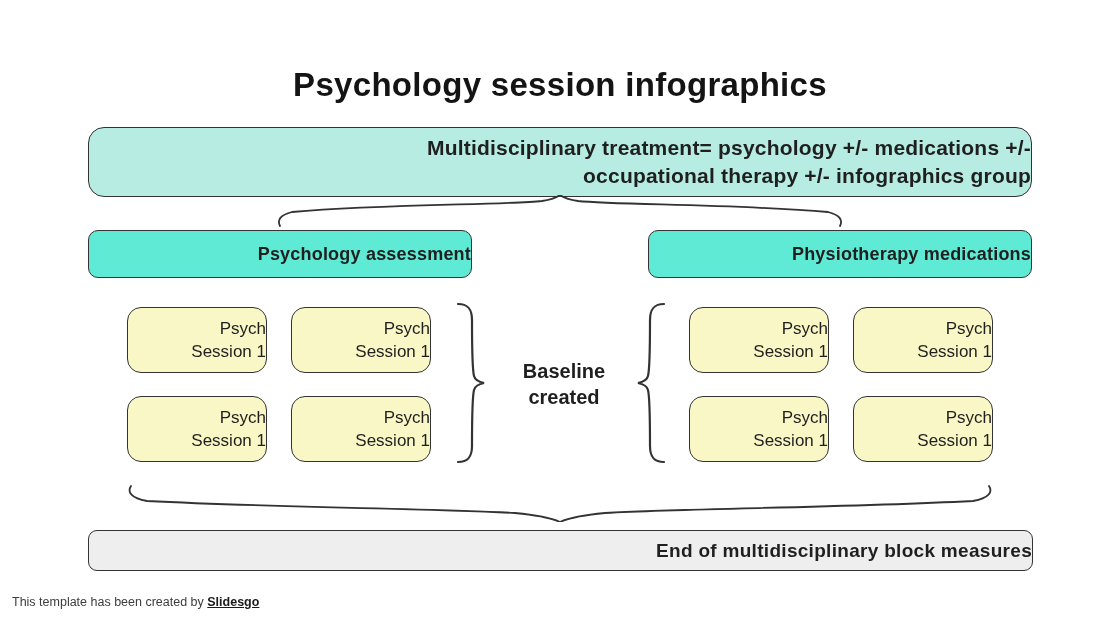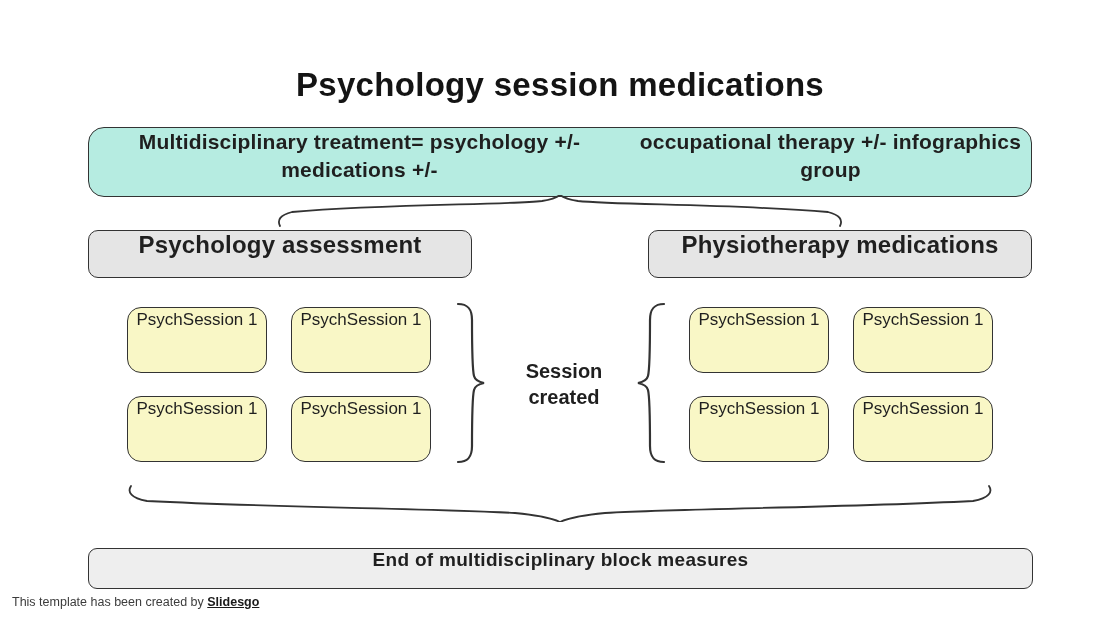--- a/index.html
+++ b/index.html
@@ -3,56 +3,56 @@
 <meta charset="utf-8">
 <style>
   html,body{margin:0;padding:0;background:#ffffff;}
   body{font-family:"Liberation Sans", sans-serif;color:#1f1f1f;}
   .slide{position:relative;width:1120px;height:630px;background:#ffffff;overflow:hidden;}
 
   .title{position:absolute;left:0;top:66px;width:100%;text-align:center;
          font-size:33px;font-weight:bold;letter-spacing:.3px;color:#141414;}
 
   .box{position:absolute;box-sizing:border-box;border:1.6px solid #333333;
-       display:flex;align-items:flex-start;justify-content:center;
+       display:flex;flex-direction:column;align-items:flex-end;justify-content:center;
        text-align:center;}
 
   .treatment{left:88px;top:127px;width:944px;height:70px;border-radius:16px;
              background:#b6ece1;font-size:21px;font-weight:bold;line-height:28px;letter-spacing:.2px;}
 
   .assessment{top:230px;width:384px;height:48px;border-radius:10px;
-              background:#e5e5e5;font-size:24px;font-weight:bold;letter-spacing:.2px;}
+              background:#5eead4;font-size:18px;font-weight:bold;letter-spacing:.2px;}
   .assessment.left{left:88px;}
   .assessment.right{left:648px;}
 
   .session{width:140px;height:66px;border-radius:14px;background:#f9f7c6;
            font-size:17px;font-weight:500;line-height:23px;}
   .s-l1{left:127px;} .s-l2{left:291px;} .s-r1{left:689px;} .s-r2{left:853px;}
   .row1{top:307px;} .row2{top:396px;}
 
   .baseline{position:absolute;left:485px;top:358px;width:158px;text-align:center;
             font-size:20px;font-weight:bold;line-height:26px;}
 
   .brace{position:absolute;}
   .brace svg{display:block;width:100%;height:100%;}
   .brace path{fill:none;stroke:#333333;stroke-linecap:round;}
 
-  .endblock{left:88px;top:548px;width:945px;height:41px;border-radius:9px;
+  .endblock{left:88px;top:530px;width:945px;height:41px;border-radius:9px;
             background:#eeeeee;font-size:19px;font-weight:bold;letter-spacing:.3px;}
 
   .footer{position:absolute;left:12px;top:595px;width:100%;text-align:left;
           font-size:12.5px;color:#3c3c3c;}
   .footer .brand{font-weight:bold;text-decoration:underline;color:#1a1a1a;cursor:pointer;}
 </style>
 </head>
 <body>
 
 <div class="slide">
 
-  <div class="title">Psychology session medications</div>
+  <div class="title">Psychology session infographics</div>
 
   <div class="box treatment">
     <span>Multidisciplinary treatment= psychology +/- medications +/-</span>
     <span>occupational therapy +/- infographics group</span>
   </div>
 
   <div class="brace" style="left:276px;top:195px;width:568px;height:33px;">
     <svg viewBox="0 0 568 33" preserveAspectRatio="none">
       <path stroke-width="1.8" d="M4,31 C1,25 4,20 16,17 C110,9 230,10 266,6 C276,4.5 280,3 284,0 C288,3 292,4.5 302,6 C338,10 458,9 552,17 C564,20 567,25 564,31"></path>
     </svg>
@@ -104,21 +104,21 @@
       <path stroke-width="2.2" d="M6,2 C16,2 20,7 20,18 C20,44 20,66 22,74 C23,78 27,80 32,81 C27,82 23,84 22,88 C20,96 20,118 20,144 C20,155 16,160 6,160"></path>
     </svg>
   </div>
   <div class="brace" style="left:634px;top:302px;width:36px;height:162px;">
     <svg viewBox="0 0 36 162" preserveAspectRatio="none">
       <path stroke-width="2.2" d="M30,2 C20,2 16,7 16,18 C16,44 16,66 14,74 C13,78 9,80 4,81 C9,82 13,84 14,88 C16,96 16,118 16,144 C16,155 20,160 30,160"></path>
     </svg>
   </div>
 
   <div class="baseline">
-    <div>Session</div>
+    <div>Baseline</div>
     <div>created</div>
   </div>
 
   <div class="brace" style="left:125px;top:484px;width:870px;height:38px;">
     <svg viewBox="0 0 870 38" preserveAspectRatio="none">
       <path stroke-width="1.8" d="M6,2 C2,8 6,14 22,17 C160,24 300,24 390,29 C412,31 424,33 435,38 C446,33 458,31 480,29 C570,24 710,24 848,17 C864,14 868,8 864,2"></path>
     </svg>
   </div>
 
   <div class="box endblock">

